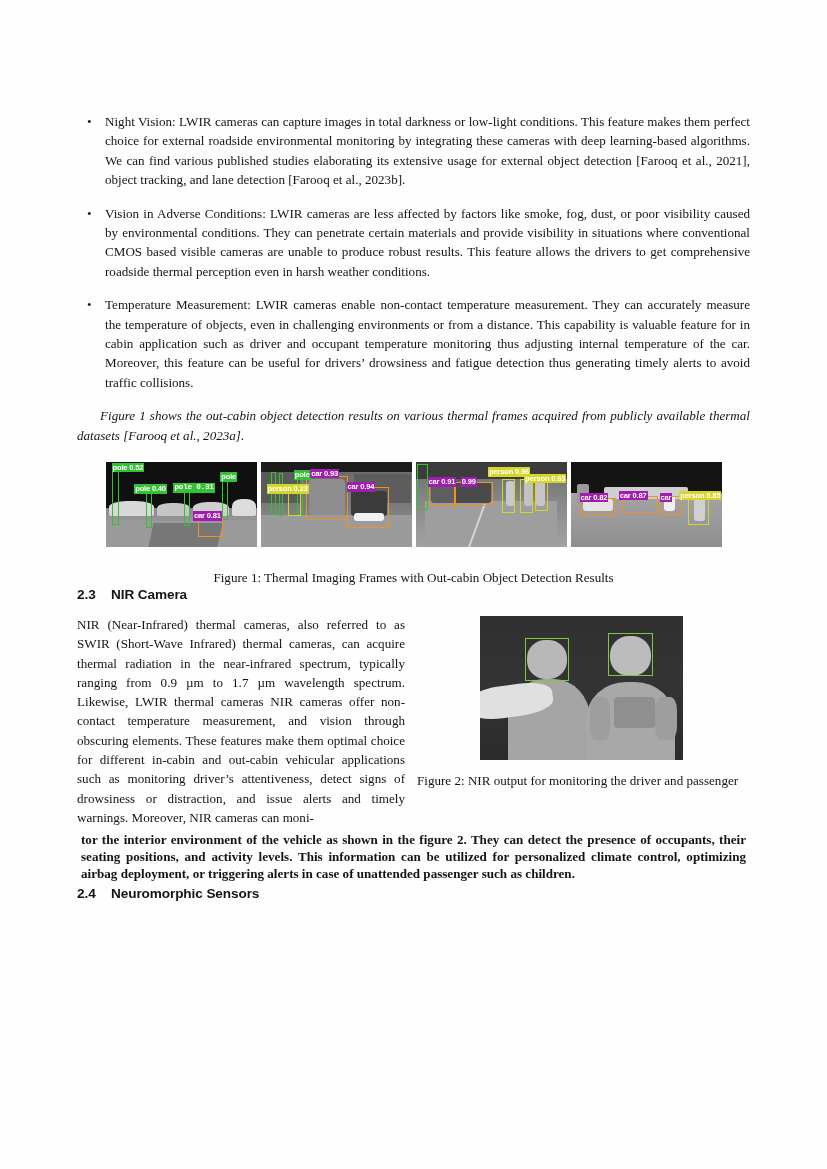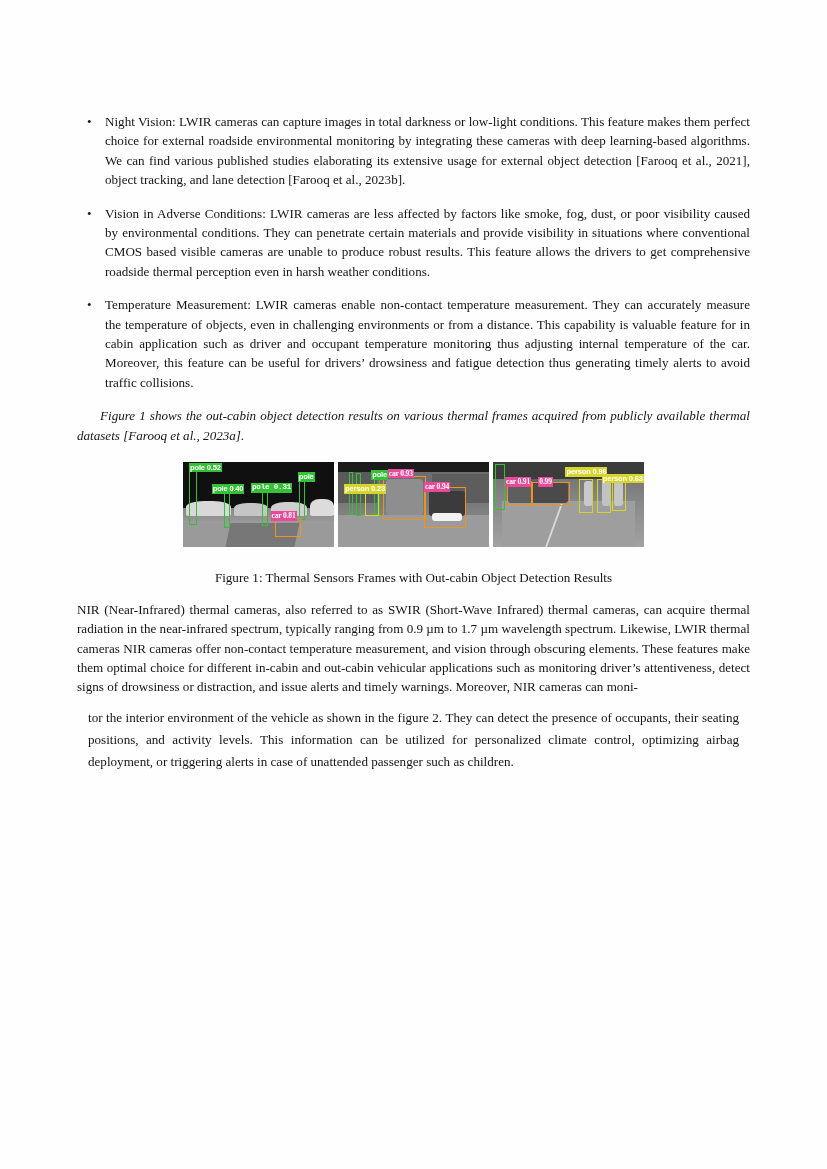--- a/index.html
+++ b/index.html
@@ -106,21 +106,21 @@
     font-family: "Liberation Sans", "DejaVu Sans", sans-serif;
     font-size: 7.6px;
     font-weight: bold;
     color: #ffffff;
     background: #35c135;
     padding: 0 1px;
     white-space: nowrap;
     line-height: 9.5px;
     letter-spacing: -0.2px;
   }
-  .lbl.orange { background: #ec4899; font-family: Liberation Serif, serif; }
+  .lbl.orange { background: #a21caf; }
   .lbl.yellow { background: #d6d62a; color: #ffffff; }
 
   
   .caption {
     font-size: 13.1px;
     line-height: 18px;
     text-align: center;
     margin-top: 22px;
   }
 
@@ -186,23 +186,24 @@
     margin-top: 11px;
   }
   .left-col {
     font-size: 13.1px;
     line-height: 19.3px;
     text-align: justify;
   }
   .clearer { clear: both; }
   .after-wrap {
     font-size: 13.1px;
-    line-height: 22px;
+    line-height: 17px;
     text-align: justify;
-    margin: 11px;
+    margin: 4px;
+    font-weight: bold;
   }
 </style>
 </head>
 <body>
 
 <div class="page">
   <div class="content">
 
     <ul class="bullets">
       <li>
@@ -281,28 +282,70 @@
         <div class="bbox orange" style="left:26%; top:24%; width:25%; height:28%;"></div>
         <div class="bbox yellow" style="left:57%; top:20%; width:9%; height:40%;"></div>
         <div class="bbox yellow" style="left:69%; top:20%; width:9%; height:40%;"></div>
         <div class="bbox yellow" style="left:79%; top:20%; width:9%; height:38%;"></div>
         <div class="lbl orange" style="left:8%; top:18%;">car 0.91</div>
         <div class="lbl orange" style="left:30%; top:18%;">0.99</div>
         <div class="lbl yellow" style="left:48%; top:6%;">person 0.96</div>
         <div class="lbl yellow" style="left:72%; top:14%;">person 0.63</div>
       </div>
 
+      <div class="thermal">
+        <div class="sky" style="height:38%; background:#141414;"></div>
+        <div class="ground" style="height:64%; background:linear-gradient(#a4a4a4 0%, #9a9a9a 50%, #8e8e8e 100%);"></div>
+        <div class="blob" style="left:22%; top:30%; width:56%; height:14%; background:#cfcfcf; border-radius:2px;"></div>
+        <div class="blob" style="left:4%; top:26%; width:8%; height:24%; background:#9a9a9a; border-radius:2px;"></div>
+        <div class="blob" style="left:8%; top:44%; width:20%; height:14%; background:#e4e4e4; border-radius:3px;"></div>
+        <div class="blob" style="left:62%; top:40%; width:7%; height:18%; background:#f0f0f0; border-radius:3px;"></div>
+        <div class="blob" style="left:82%; top:42%; width:7%; height:28%; background:#d0d0d0; border-radius:3px;"></div>
+        <div class="bbox orange" style="left:6%; top:42%; width:24%; height:22%;"></div>
+        <div class="bbox orange" style="left:34%; top:40%; width:24%; height:20%;"></div>
+        <div class="bbox orange" style="left:60%; top:40%; width:14%; height:22%;"></div>
+        <div class="bbox yellow" style="left:78%; top:40%; width:14%; height:34%;"></div>
+        <div class="lbl orange" style="left:6%; top:36%;">car 0.82</div>
+        <div class="lbl orange" style="left:32%; top:34%;">car 0.87</div>
+        <div class="lbl orange" style="left:59%; top:36%;">car</div>
+        <div class="lbl yellow" style="left:72%; top:34%;">person 0.85</div>
+      </div>
 
     </div>
 
-    <div class="caption">Figure 1: Thermal Sensors Frames with Out-cabin Object Detection Results</div>
-
+    <div class="caption">Figure 1: Thermal Imaging Frames with Out-cabin Object Detection Results</div>
+
+    <h2 class="sec sec-23">
+      <span class="num">2.3</span><span>NIR Camera</span>
+    </h2>
 
     <div class="wrap-region">
+      <div class="fig2-float">
+        <div class="nir-img">
+          <div class="nir-bg"></div>
+
+          <div class="nir-body" style="left:14%; top:44%; width:40%; height:60%; background:#a5a5a5;"></div>
+          <div class="nir-head" style="left:23%; top:17%; width:20%; height:27%; background:#b8b8b8;"></div>
+          <div class="nir-arm" style="left:-6%; top:48%; width:42%; height:22%; background:#e0e0e0; transform:rotate(-8deg);"></div>
+
+          <div class="nir-body" style="left:52%; top:46%; width:44%; height:58%; background:#a8a8a8;"></div>
+          <div class="nir-head" style="left:64%; top:14%; width:20%; height:28%; background:#bcbcbc;"></div>
+          <div class="nir-arm" style="left:54%; top:56%; width:10%; height:30%; background:#9e9e9e; border-radius:30%;"></div>
+          <div class="nir-arm" style="left:86%; top:56%; width:11%; height:30%; background:#9e9e9e; border-radius:30%;"></div>
+          <div class="blob" style="left:66%; top:56%; width:20%; height:22%; background:#8f8f8f; border-radius:4px;"></div>
+
+          <div class="facebox" style="left:22%; top:15%; width:22%; height:30%;"></div>
+          <div class="facebox" style="left:63%; top:12%; width:22%; height:30%;"></div>
+        </div>
+        <div class="fig2-cap">Figure 2: NIR output for monitoring the driver and passenger</div>
+      </div>
 
       <div class="left-col">NIR (Near-Infrared) thermal cameras, also referred to as SWIR (Short-Wave Infrared) thermal cameras, can acquire thermal radiation in the near-infrared spectrum, typically ranging from 0.9 µm to 1.7 µm wavelength spectrum. Likewise, LWIR thermal cameras NIR cameras offer non-contact temperature measurement, and vision through obscuring elements. These features make them optimal choice for different in-cabin and out-cabin vehicular applications such as monitoring driver’s attentiveness, detect signs of drowsiness or distraction, and issue alerts and timely warnings. Moreover, NIR cameras can moni-</div>
       <div class="clearer"></div>
       <p class="after-wrap">tor the interior environment of the vehicle as shown in the figure 2. They can detect the presence of occupants, their seating positions, and activity levels. This information can be utilized for personalized climate control, optimizing airbag deployment, or triggering alerts in case of unattended passenger such as children.</p>
     </div>
 
+    <h2 class="sec sec-24">
+      <span class="num">2.4</span><span>Neuromorphic Sensors</span>
+    </h2>
 
   </div>
 </div>
 
 </body></html>

